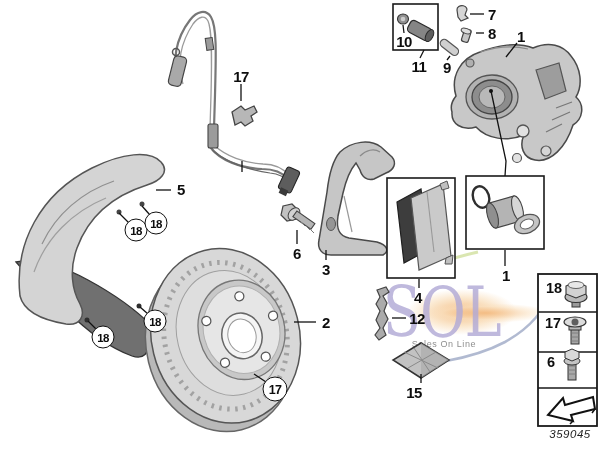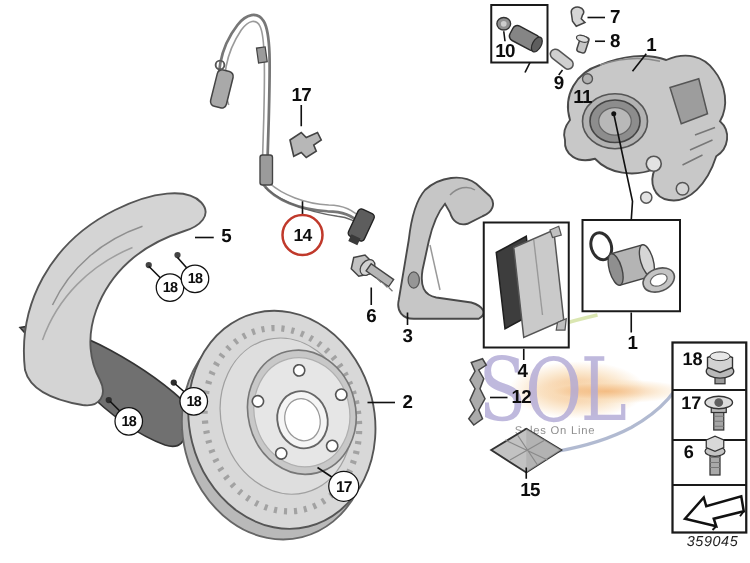--- a/index.html
+++ b/index.html
@@ -240,27 +240,26 @@
   <div class="co" style="left:521px; top:36px;">1</div>
   <div class="co" style="left:326px; top:322px;">2</div>
   <div class="co" style="left:326px; top:269px;">3</div>
   <div class="co" style="left:418px; top:297px;">4</div>
   <div class="co" style="left:181px; top:189px;">5</div>
   <div class="co" style="left:297px; top:253px;">6</div>
   <div class="co" style="left:492px; top:14px;">7</div>
   <div class="co" style="left:492px; top:33px;">8</div>
   <div class="co" style="left:447px; top:67px;">9</div>
   <div class="co" style="left:404px; top:41px;">10</div>
-  <div class="co" style="left:419px; top:78px;margin-left:47px;">11</div>
+  <div class="co" style="left:419px; top:66px;">11</div>
   <div class="co" style="left:417px; top:318px;">12</div>
   <div class="co" style="left:506px; top:275px;">1</div>
-  <div class="co" style="left:424px; top:392px;text-align:center;">15</div>
+  <div class="co" style="left:414px; top:392px;text-align:center;">15</div>
   <div class="co" style="left:241px; top:76px;">17</div>
 
-  <div class="co redcirc" style="left:242px; top:188px;">14</div>
   <div class="co circ circ17" style="left:275px; top:389px;">17</div>
   <div class="co circ" style="left:136px; top:230px;">18</div>
   <div class="co circ" style="left:156px; top:223px;">18</div>
   <div class="co circ" style="left:103px; top:337px;">18</div>
   <div class="co circ" style="left:155px; top:321px;">18</div>
 
   <div class="legnum" style="left:554px; top:288px;">18</div>
   <div class="legnum" style="left:553px; top:323px;">17</div>
   <div class="legnum" style="left:551px; top:362px;">6</div>
 

